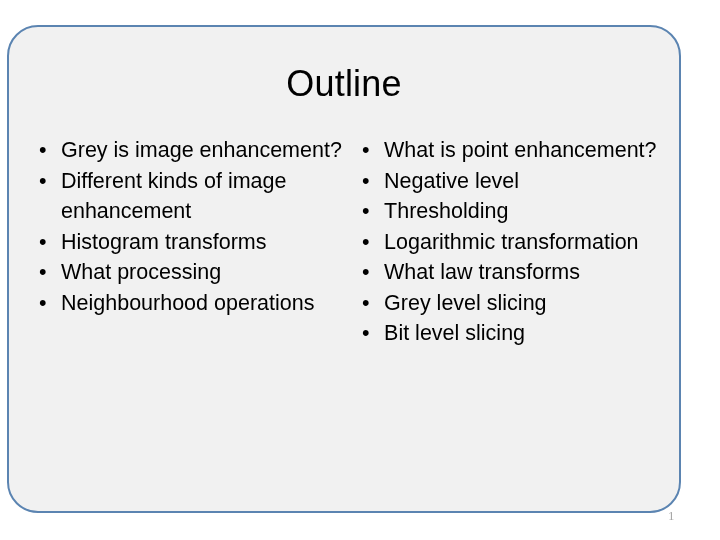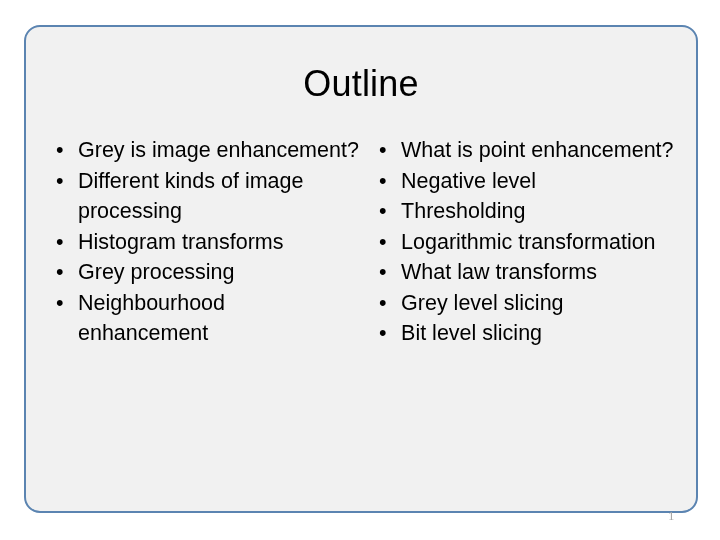--- a/index.html
+++ b/index.html
@@ -10,28 +10,28 @@
     width: 720px;
     height: 540px;
     background: #ffffff;
     font-family: "Liberation Sans", sans-serif;
     overflow: hidden;
     position: relative;
   }
 
   #slide {
     position: absolute;
-    left: 24px;
+    left: 7px;
     top: 25px;
     width: 674px;
     height: 488px;
     box-sizing: border-box;
     background: #f1f1f1;
     border: 2.5px solid #5b84b1;
-    border-radius: 16px;
+    border-radius: 31px;
   }
 
   #slide-title {
     position: absolute;
     left: 0;
     top: 36px;
     width: 100%;
     text-align: center;
     font-size: 36px;
     line-height: 42px;
@@ -121,33 +121,33 @@
   <div id="columns">
 
     <div class="column left">
       <ul class="bullet-list">
         <li class="bullet-item">
           <span class="bullet-dot">•</span>
           <span class="bullet-text">Grey is image enhancement?</span>
         </li>
         <li class="bullet-item">
           <span class="bullet-dot">•</span>
-          <span class="bullet-text">Different kinds of image processing</span>
+          <span class="bullet-text">Different kinds of image enhancement</span>
         </li>
         <li class="bullet-item">
           <span class="bullet-dot">•</span>
           <span class="bullet-text">Histogram transforms</span>
         </li>
         <li class="bullet-item">
           <span class="bullet-dot">•</span>
-          <span class="bullet-text">Grey processing</span>
+          <span class="bullet-text">What processing</span>
         </li>
         <li class="bullet-item">
           <span class="bullet-dot">•</span>
-          <span class="bullet-text">Neighbourhood enhancement</span>
+          <span class="bullet-text">Neighbourhood operations</span>
         </li>
       </ul>
     </div>
 
     <div class="column right">
       <ul class="bullet-list">
         <li class="bullet-item">
           <span class="bullet-dot">•</span>
           <span class="bullet-text">What is point enhancement?</span>
         </li>

